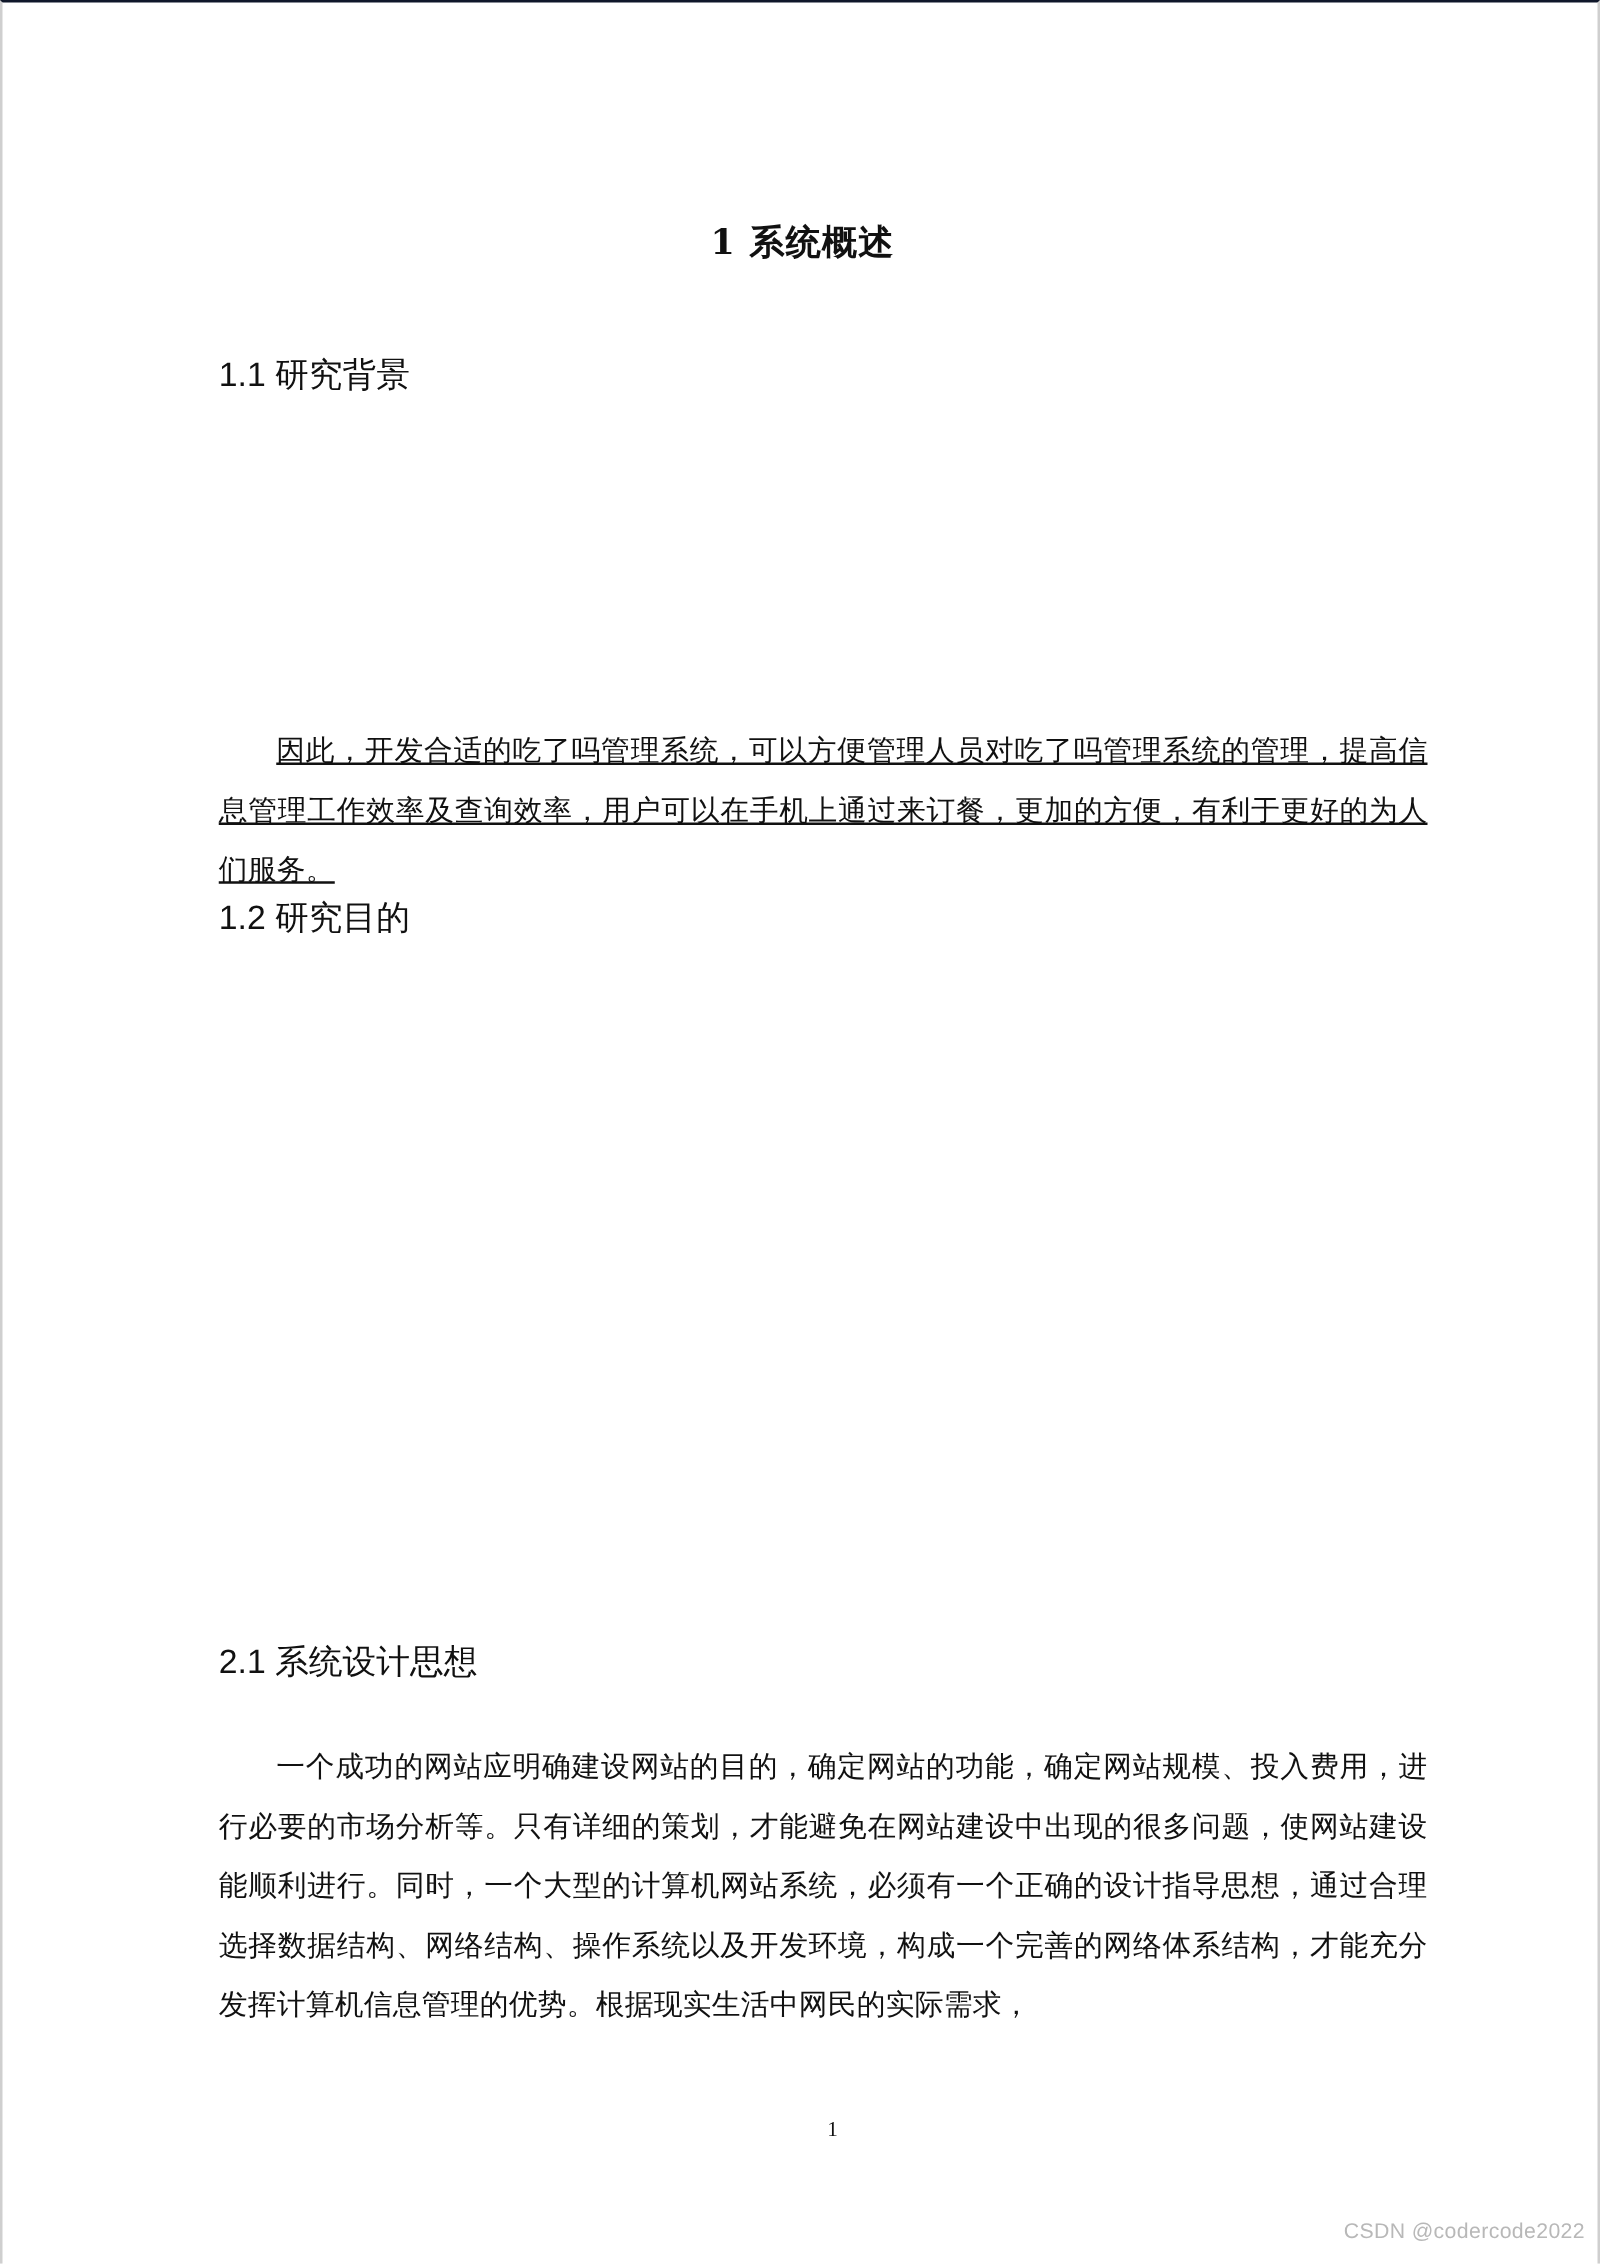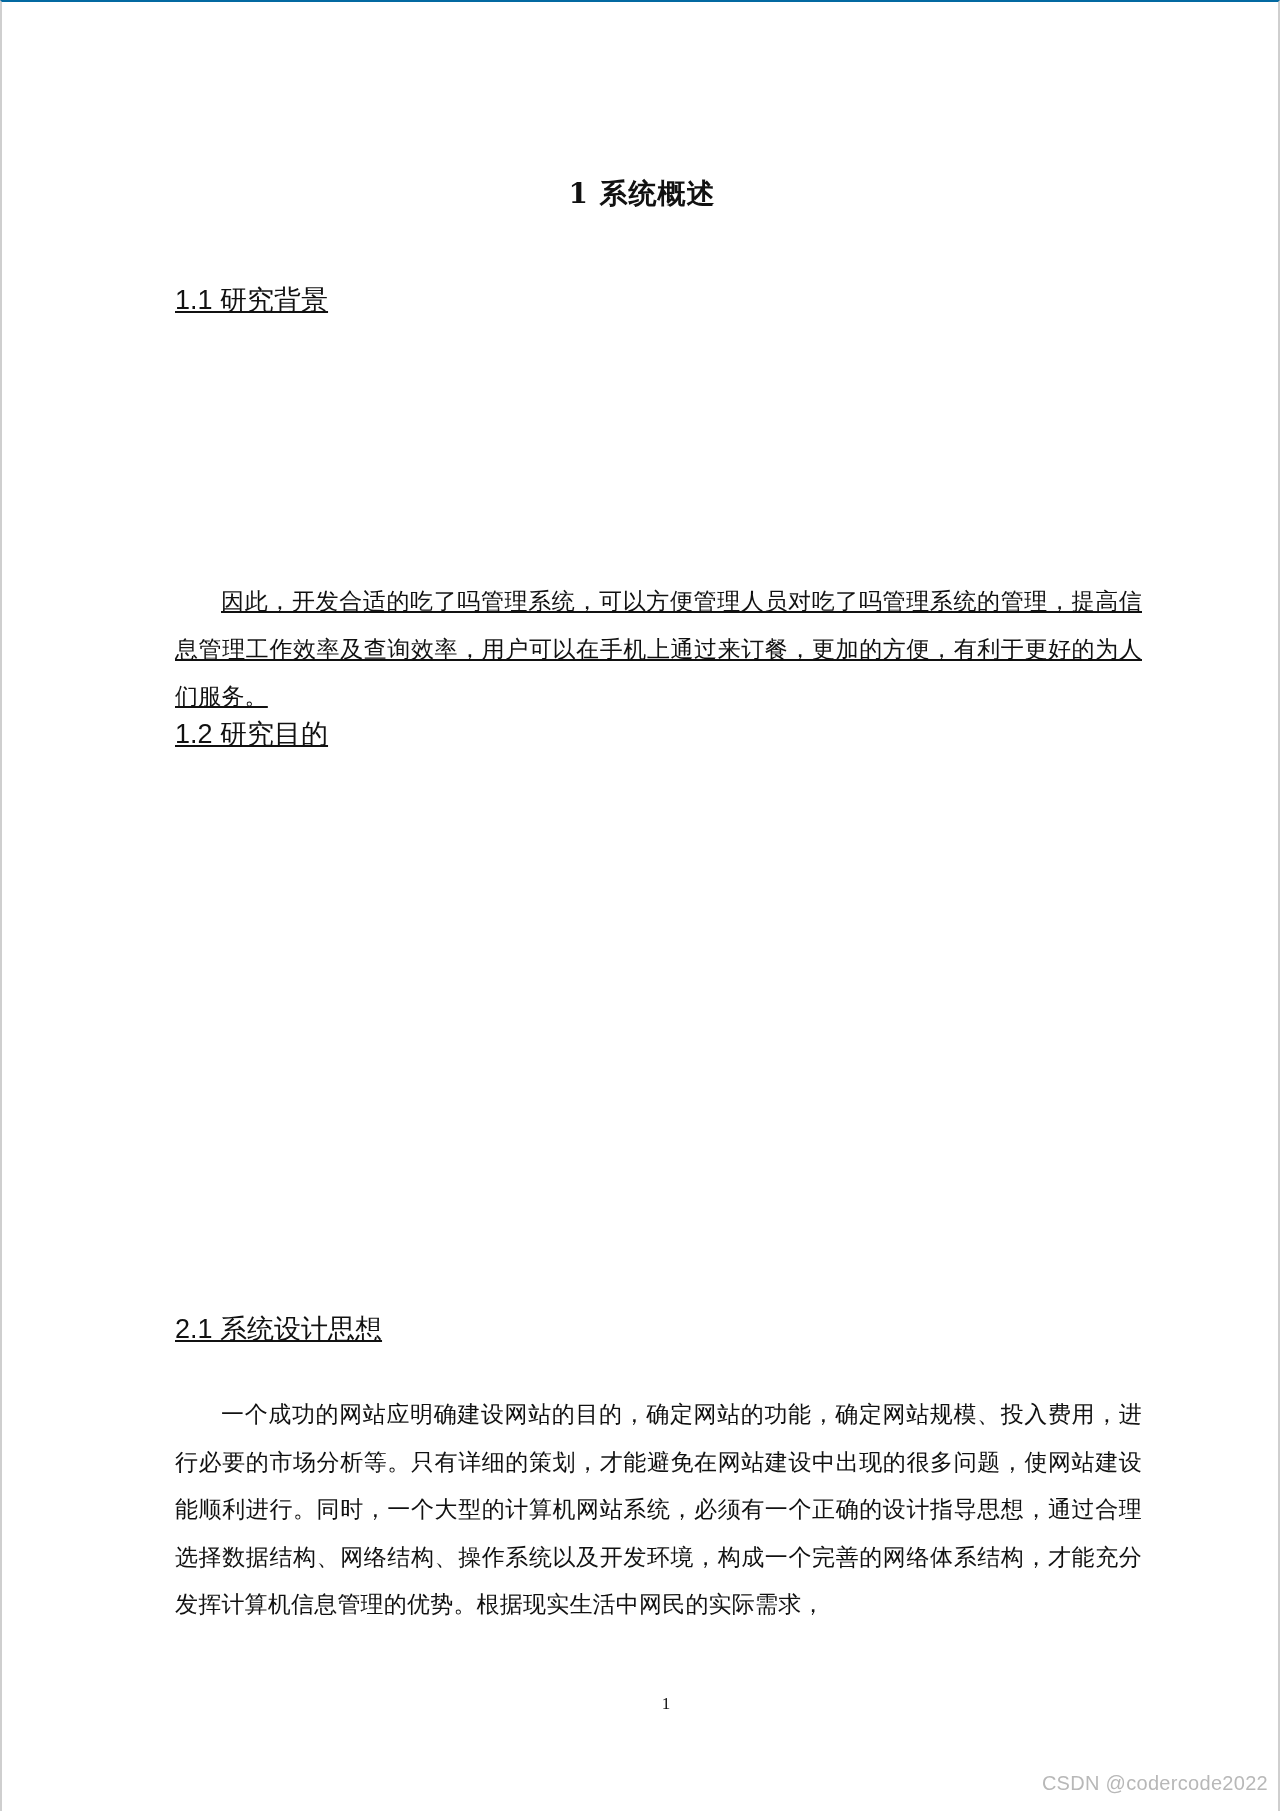--- a/index.html
+++ b/index.html
@@ -7,21 +7,21 @@
       width: 1280px;
       height: 1811px;
       background: #ffffff;
       overflow: hidden;
     }
     .page {
       position: relative;
       width: 1280px;
       height: 1811px;
       background: #ffffff;
-      border-top: 2px solid #0369a1;
+      border-top: 2px solid #0f172a;
       border-left: 2px solid #cfcfcf;
       border-right: 2px solid #cfcfcf;
     }
     .chapter-title {
       position: absolute;
       top: 170px;
       left: 0;
       width: 1280px;
       text-align: center;
       font-family: "DejaVu Serif", serif;
@@ -31,21 +31,20 @@
       letter-spacing: 1px;
     }
     .section-heading {
       position: absolute;
       left: 173px;
       font-family: "Liberation Sans", "DejaVu Sans", sans-serif;
       font-size: 27px;
       line-height: 40px;
       color: #111;
       font-weight: normal;
-      text-decoration: underline;
     }
     .paragraph {
       position: absolute;
       left: 173px;
       width: 967px;
       font-family: "DejaVu Serif", serif;
       font-size: 23px;
       line-height: 47.5px;
       color: #111;
       text-align: justify;
@@ -60,21 +59,21 @@
       text-align: center;
       font-family: "Liberation Serif", serif;
       font-size: 17px;
       color: #111;
     }
     .watermark {
       position: absolute;
       right: 10px;
       bottom: 16px;
       font-family: "Liberation Sans", sans-serif;
-      font-size: 20px;
+      font-size: 17px;
       color: #b8b8b8;
       letter-spacing: 0.3px;
     }
   </style>
 </head>
 <body>
 
 <div class="page">
 
   <h1 class="chapter-title">1 系统概述</h1>

